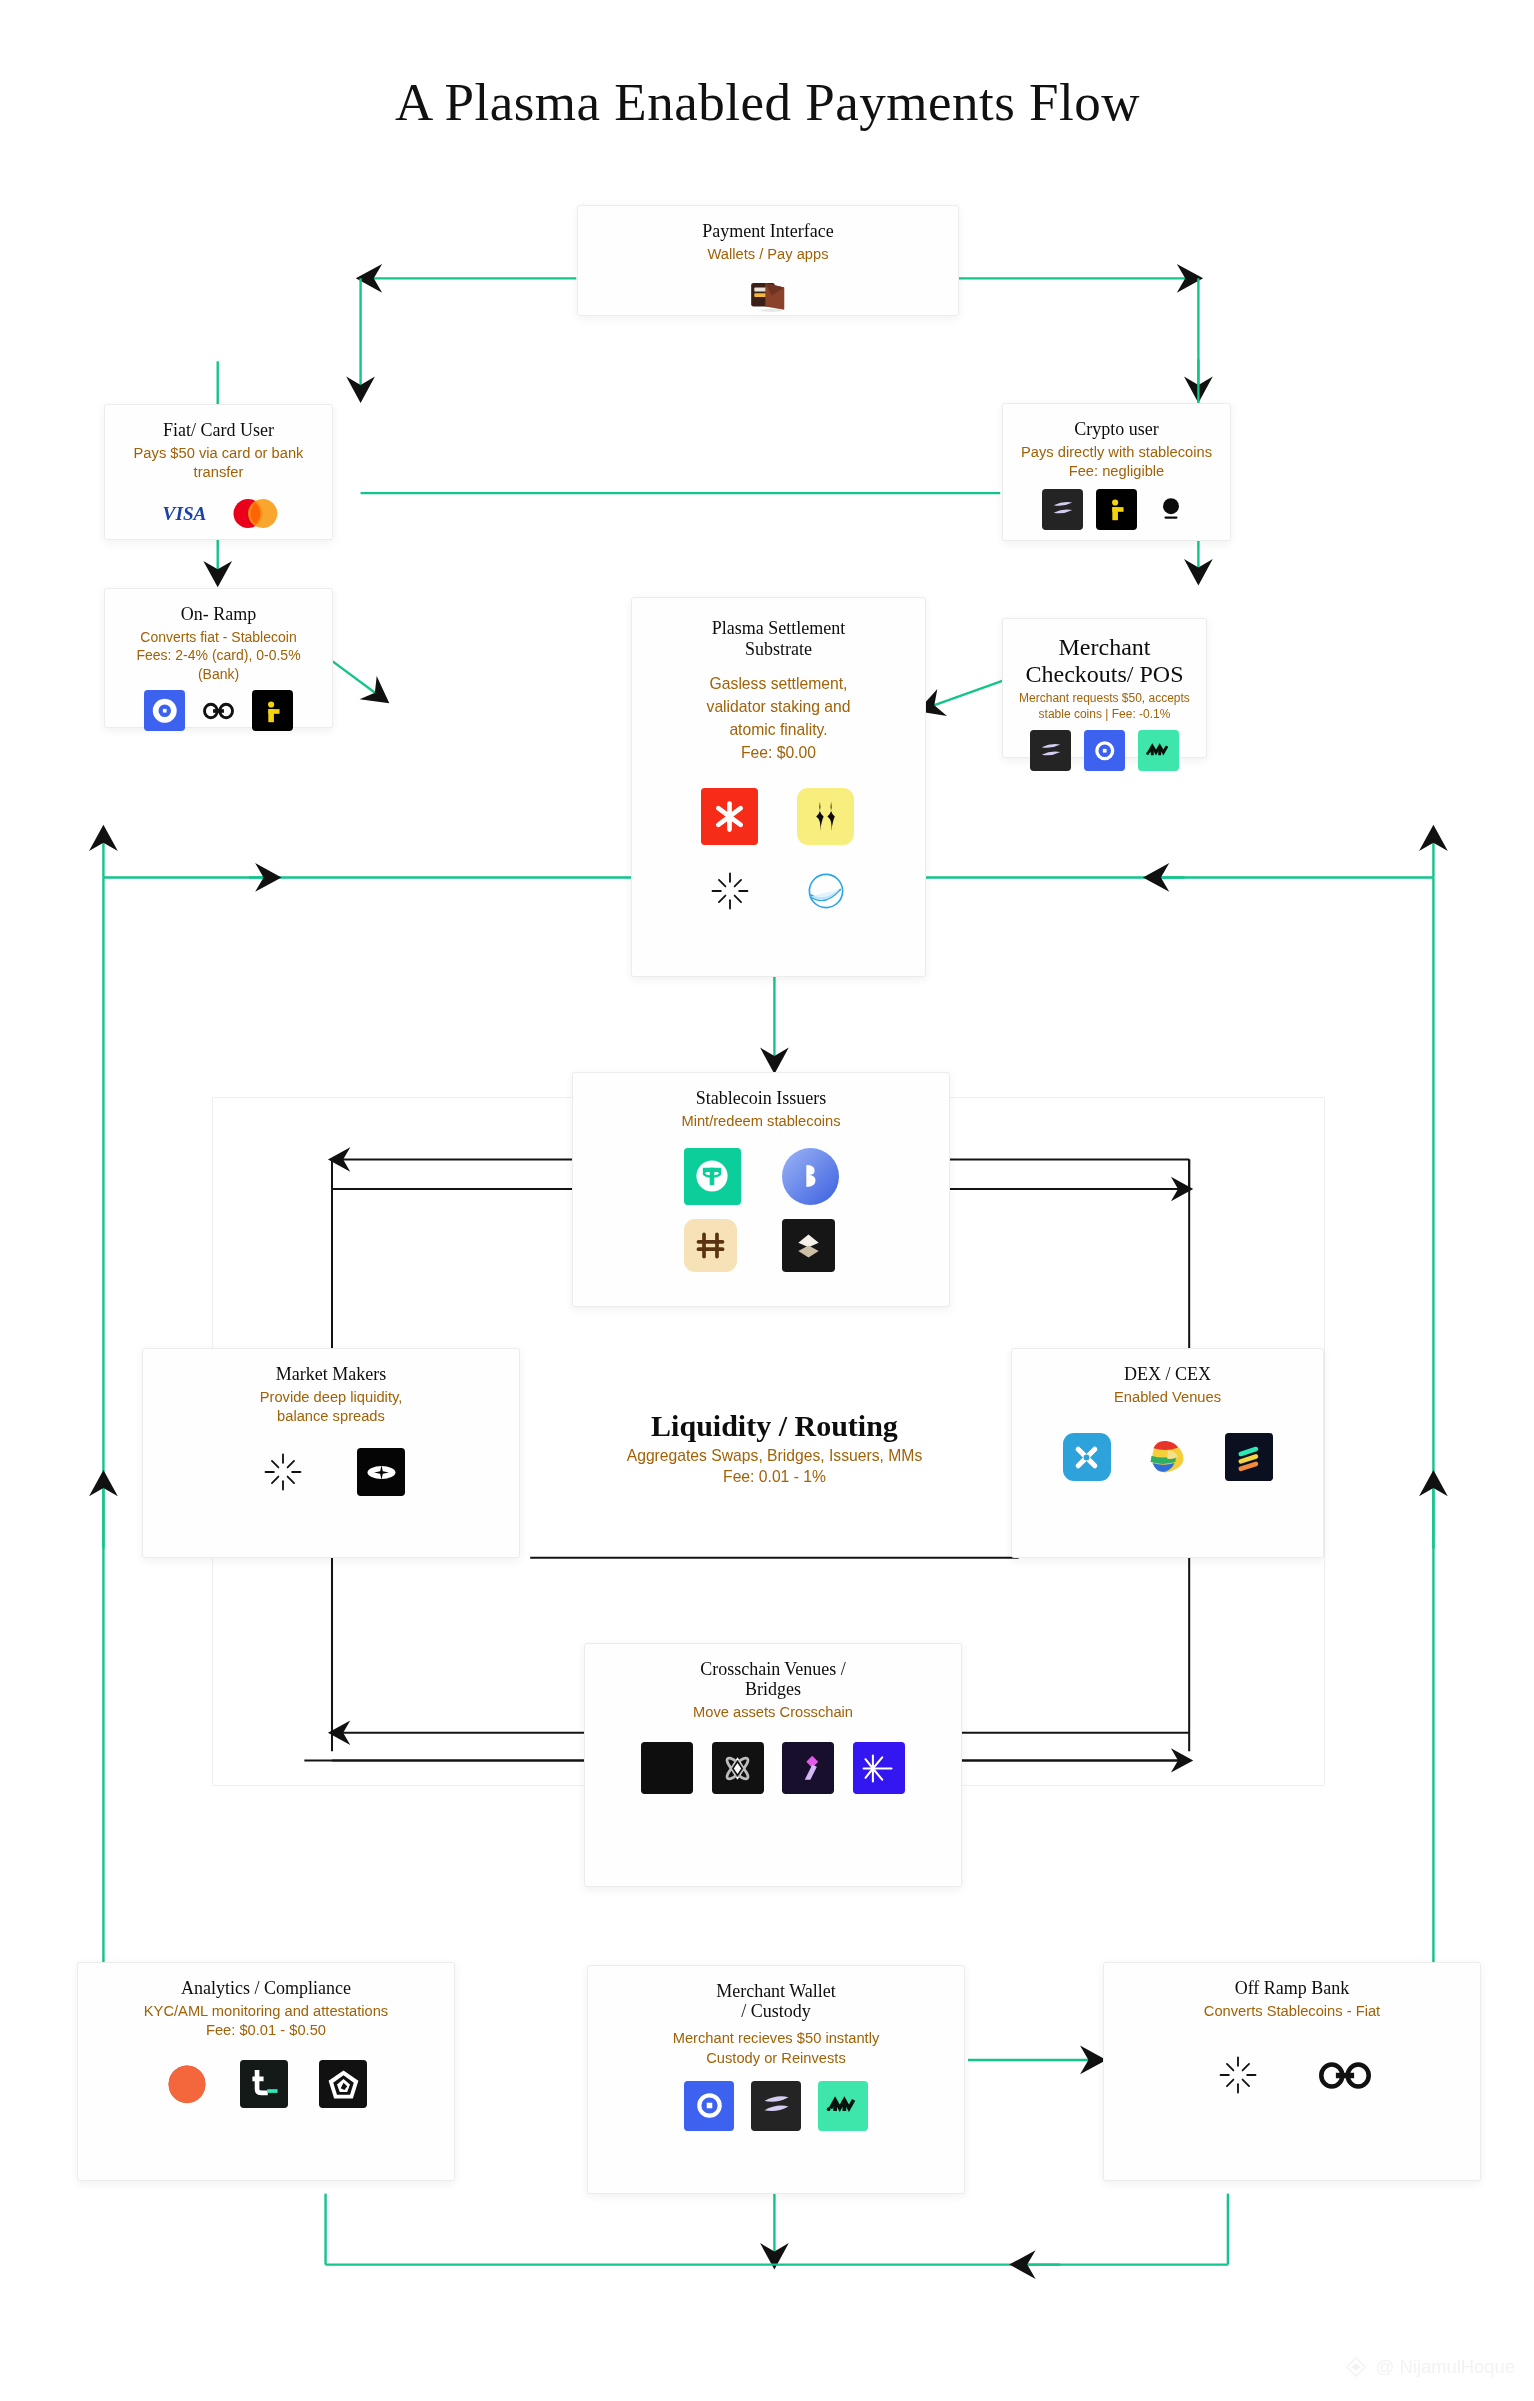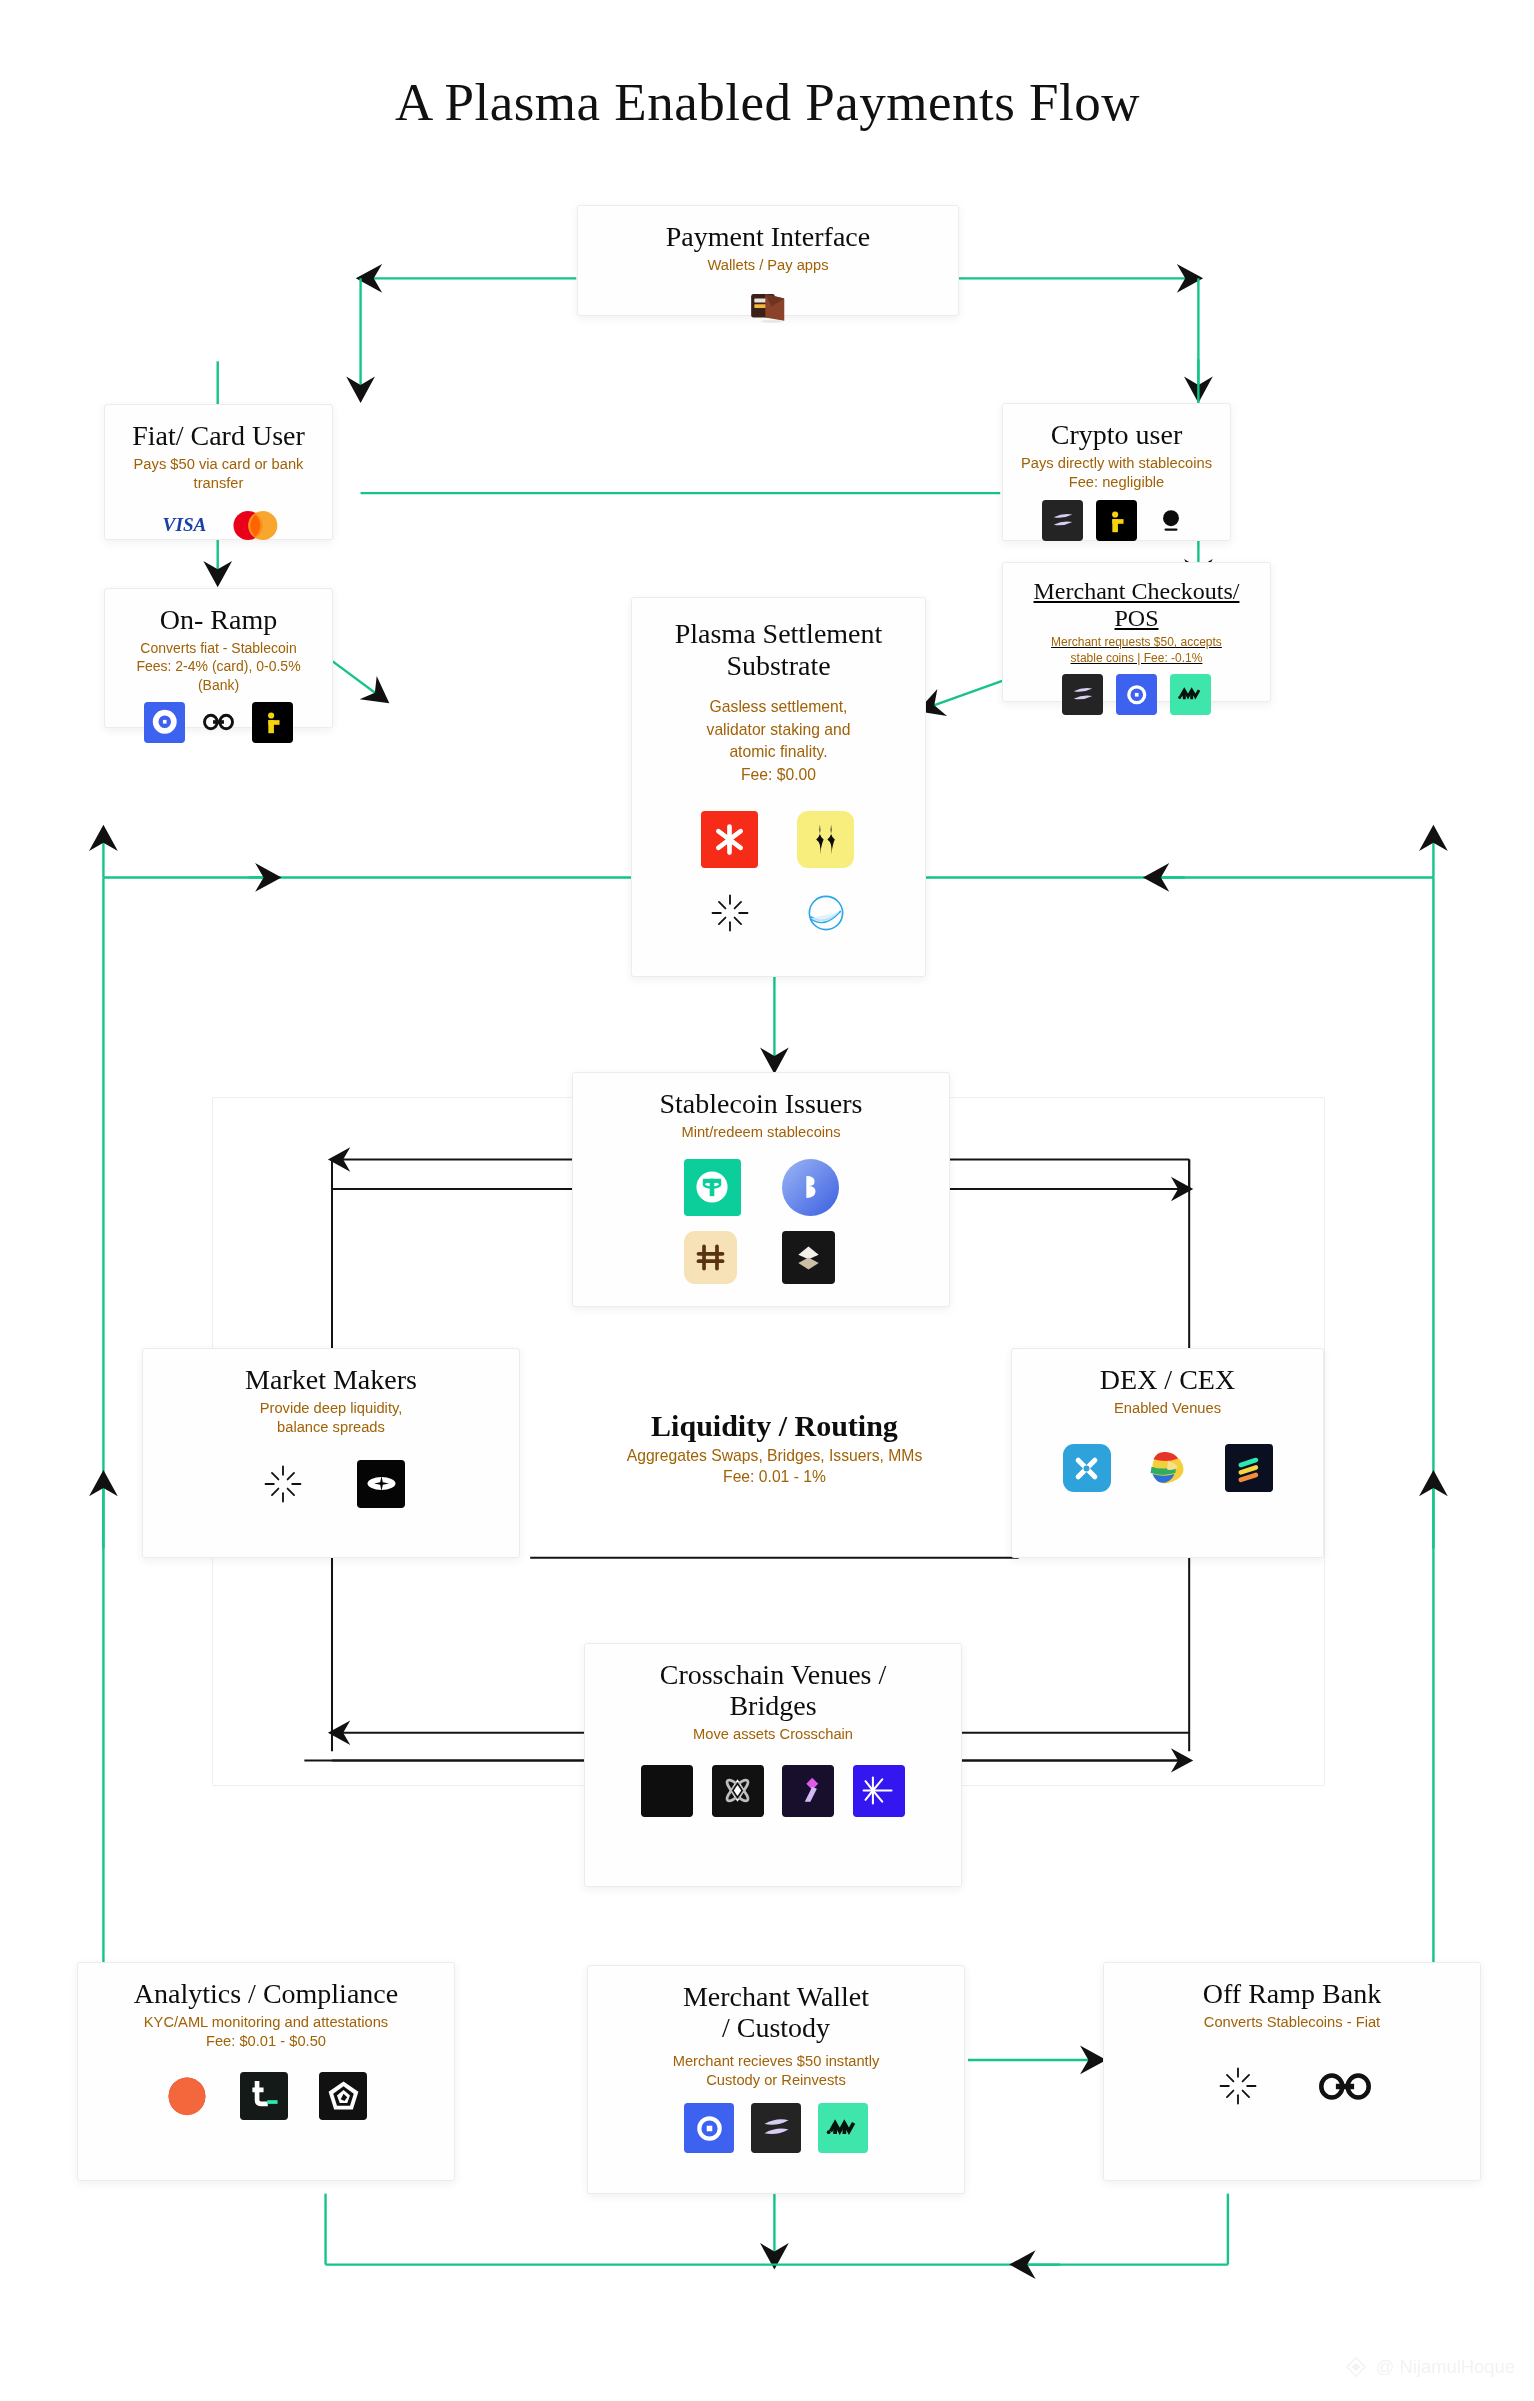--- a/index.html
+++ b/index.html
@@ -18,21 +18,21 @@
   #wires{position:absolute;left:0;top:0;width:1535px;height:2401px;}
 
   
   .card{
     position:absolute;background:#fefefe;border:0.9px solid #ececec;border-radius:2.8px;
     box-shadow:0 2.8px 9.2px rgba(0,0,0,.06);
     box-sizing:border-box;text-align:center;padding:13px 9.2px 9.2px;
     z-index:5;
   }
   .card .t{
-    font-family:"Liberation Serif",serif;color:#0d0d0d;font-size:28px;line-height:1.12;
+    font-family:"Liberation Serif",serif;color:#0d0d0d;font-size:18px;line-height:1.12;
     margin:1.8px 0 3.7px;
   }
   .card .s{
     font-family:"Liberation Sans",sans-serif;color:#a16207;font-size:14.7px;line-height:1.32;
     margin:0 0 1.8px;white-space:pre-line;
   }
   .logos{display:flex;justify-content:center;align-items:center;gap:14.7px;margin-top:11px;flex-wrap:wrap;}
   .logos.rows{display:grid;grid-template-columns:repeat(2,52px);justify-content:center;gap:13px 31px;}
   .lg{width:41px;height:41px;display:flex;align-items:center;justify-content:center;
       border-radius:3.7px;overflow:hidden;flex:0 0 auto;}
@@ -227,21 +227,21 @@
       <span class="lg" style="background:#000">
         <svg width="28" height="28" viewBox="0 0 30 30">
           <circle cx="13" cy="8" r="3.3" fill="#F5D20E"></circle>
           <rect x="10" y="13" width="6" height="14" fill="#F5D20E"></rect>
           <rect x="10" y="13" width="12" height="5" fill="#F5D20E"></rect>
         </svg>
       </span>
     </div>
   </div>
 
-  <div class="card" style="left:1002px;top:562px;width:269px;height:140px;text-decoration:underline;">
+  <div class="card" style="left:1002px;top:618px;width:205px;height:140px;">
     <div class="t" style="font-size:24px">Merchant Checkouts/ POS</div>
     <div class="s" style="font-size:12px">Merchant requests $50, accepts
 stable coins | Fee: -0.1%</div>
     <div class="logos" style="gap:13px;margin-top:7.4px;">
       <span class="lg" style="background:#242424">
         <svg width="28" height="28" viewBox="0 0 30 30">
           <path d="M5,11 q10,-5 20,-3 q-10,5 -20,3 z" fill="#d7cdf2"></path>
           <path d="M5,19 q10,-5 20,-3 q-10,5 -20,3 z" fill="#d7cdf2"></path>
         </svg>
       </span>

